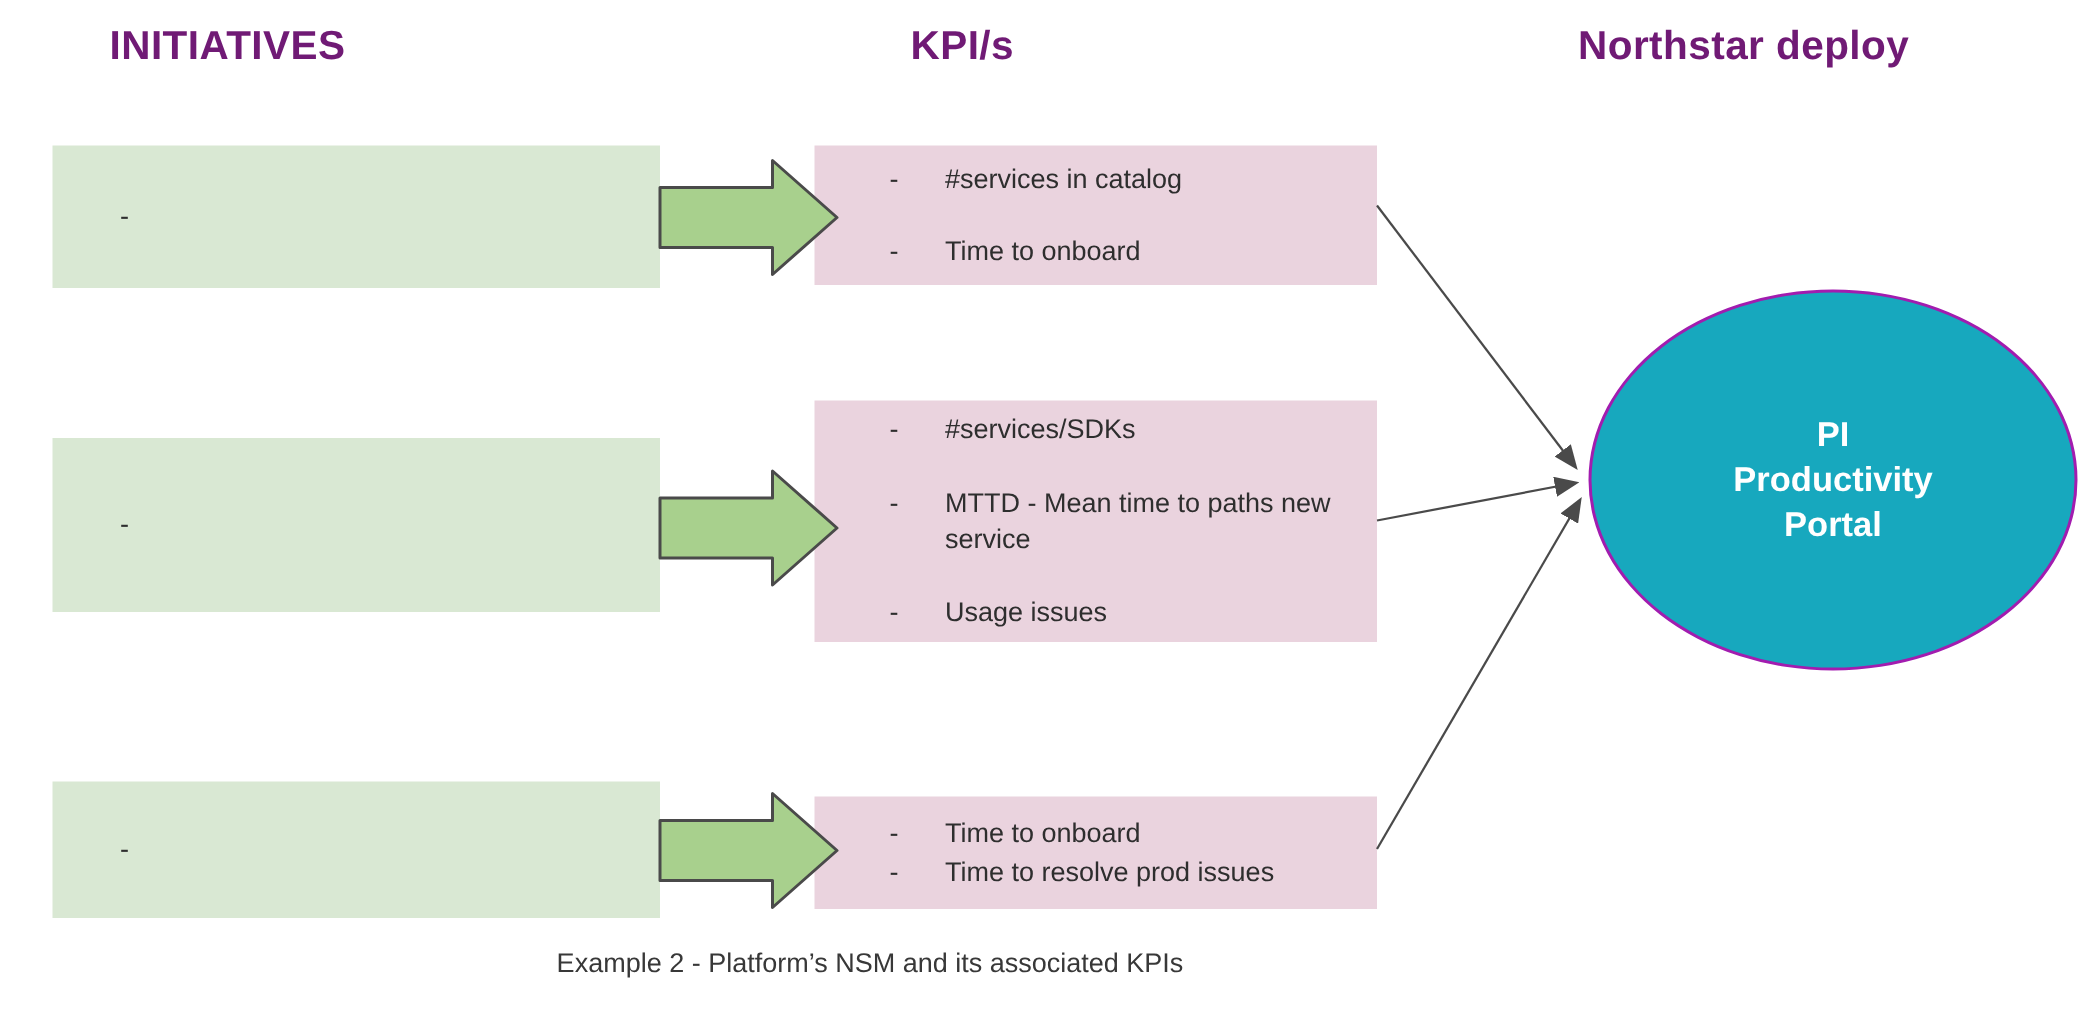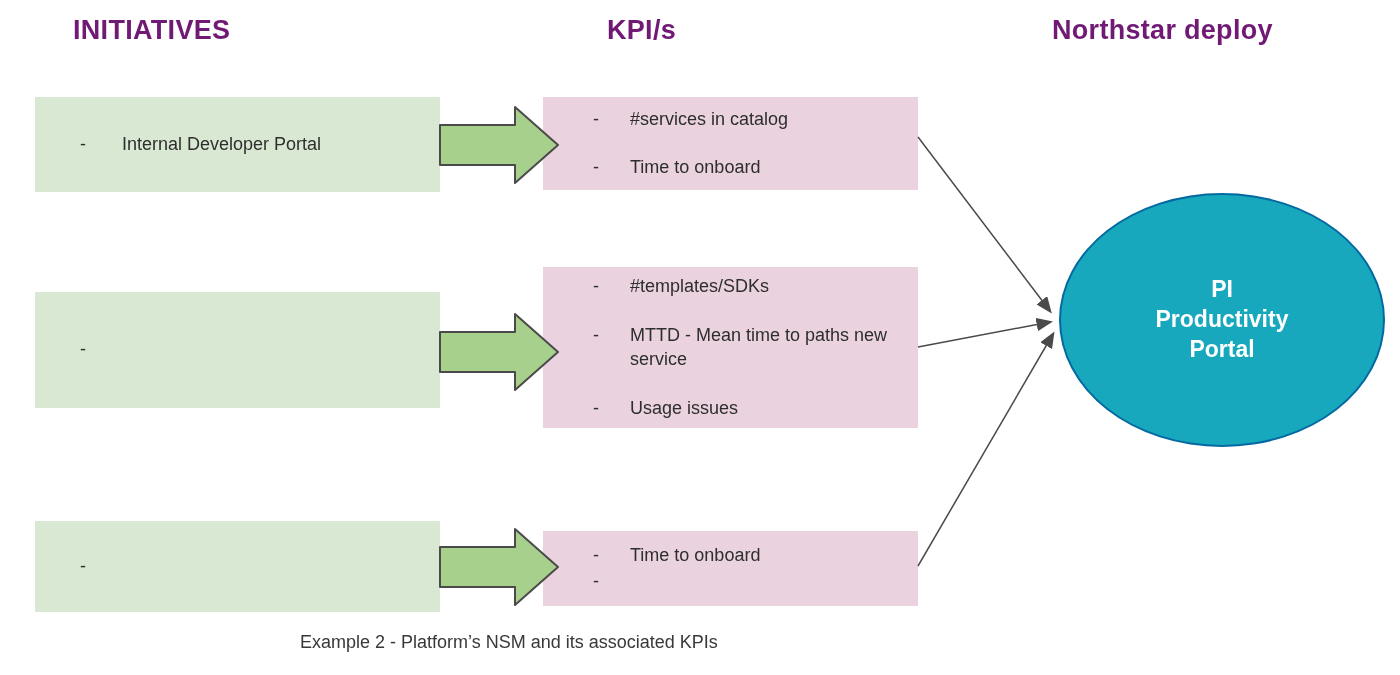--- a/index.html
+++ b/index.html
@@ -63,59 +63,58 @@
     pointer-events: none;
   }
 
   .ellipse {
     position: absolute;
     left: 1059px;
     top: 193px;
     width: 326px;
     height: 254px;
     background: #17A8BE;
-    border: 2px solid #0369a1;
+    border: 2px solid #a21caf;
     border-radius: 50%;
     box-sizing: border-box;
     display: flex;
     flex-direction: column;
     align-items: center;
     justify-content: center;
   }
   .ellipse-line {
     color: #ffffff;
     font-size: 23px;
     font-weight: 700;
     line-height: 1.3;
     text-align: center;
   }
 
   .caption {
     position: absolute;
     left: 300px;
     top: 632px;
     width: 560px;
-    text-align: left;
+    text-align: center;
     font-size: 18px;
     color: #383838;
   }
 </style>
 </head>
 <body>
 
 <div class="canvas">
 
   <div class="col-header" id="hdr-initiatives">INITIATIVES</div>
   <div class="col-header" id="hdr-kpis">KPI/s</div>
   <div class="col-header" id="hdr-northstar">Northstar deploy</div>
 
   <div class="box green-box" id="init-1">
     <div class="item">
       <span class="dash">-</span>
-      <span class="item-text">Internal Developer Portal</span>
     </div>
   </div>
   <div class="box green-box" id="init-2">
     <div class="item">
       <span class="dash">-</span>
     </div>
   </div>
   <div class="box green-box" id="init-3">
     <div class="item">
       <span class="dash">-</span>
@@ -128,38 +127,39 @@
       <span class="item-text">#services in catalog</span>
     </div>
     <div class="item">
       <span class="dash">-</span>
       <span class="item-text">Time to onboard</span>
     </div>
   </div>
   <div class="box pink-box" id="kpi-2">
     <div class="item">
       <span class="dash">-</span>
-      <span class="item-text">#templates/SDKs</span>
+      <span class="item-text">#services/SDKs</span>
     </div>
     <div class="item">
       <span class="dash">-</span>
       <span class="item-text">MTTD - Mean time to paths new service</span>
     </div>
     <div class="item">
       <span class="dash">-</span>
       <span class="item-text">Usage issues</span>
     </div>
   </div>
   <div class="box pink-box" id="kpi-3">
     <div class="item">
       <span class="dash">-</span>
       <span class="item-text">Time to onboard</span>
     </div>
     <div class="item">
       <span class="dash">-</span>
+      <span class="item-text">Time to resolve prod issues</span>
     </div>
   </div>
 
   <svg class="svg-layer" viewBox="0 0 1400 675" xmlns="http://www.w3.org/2000/svg">
     <defs>
       <marker id="arrowhead" markerWidth="11" markerHeight="9" refX="9" refY="4.5" orient="auto">
         <polygon points="0 0, 11 4.5, 0 9" fill="#4a4a4a"></polygon>
       </marker>
     </defs>
 

